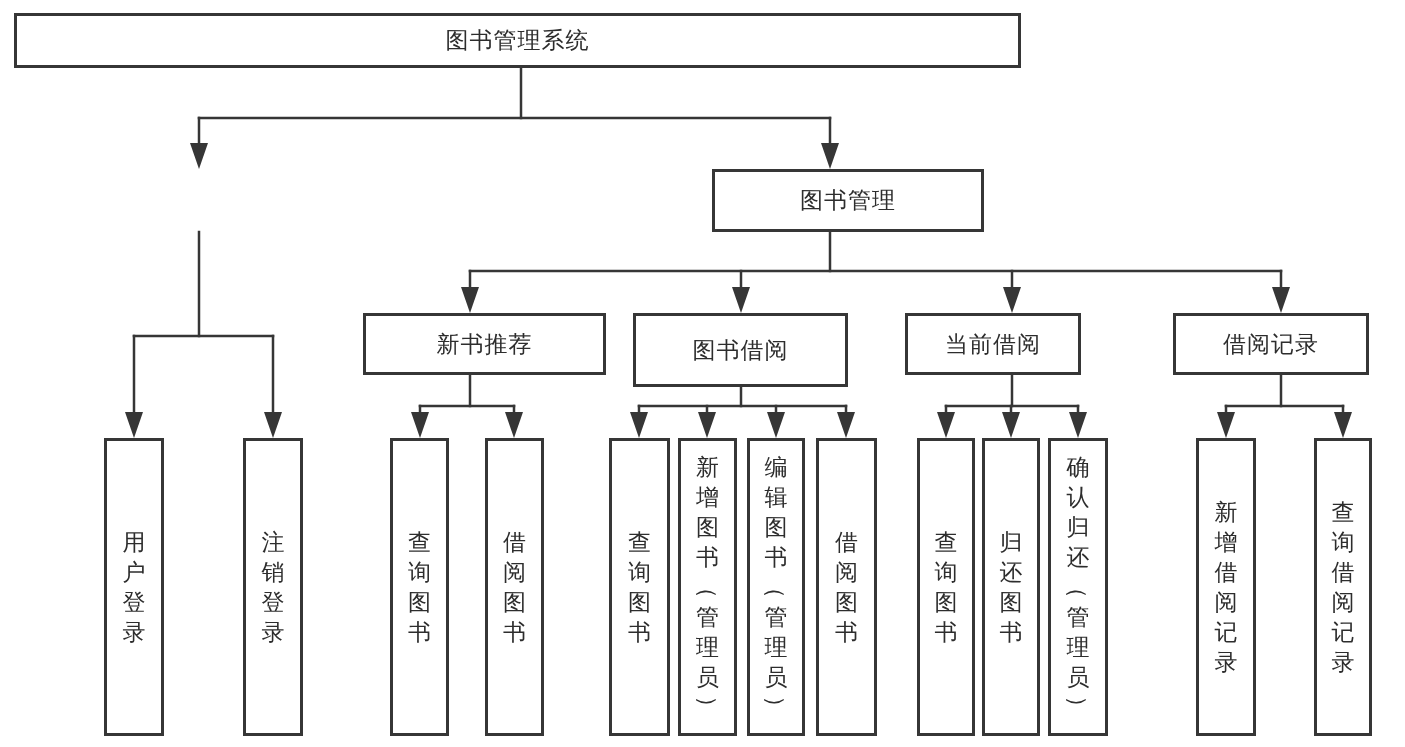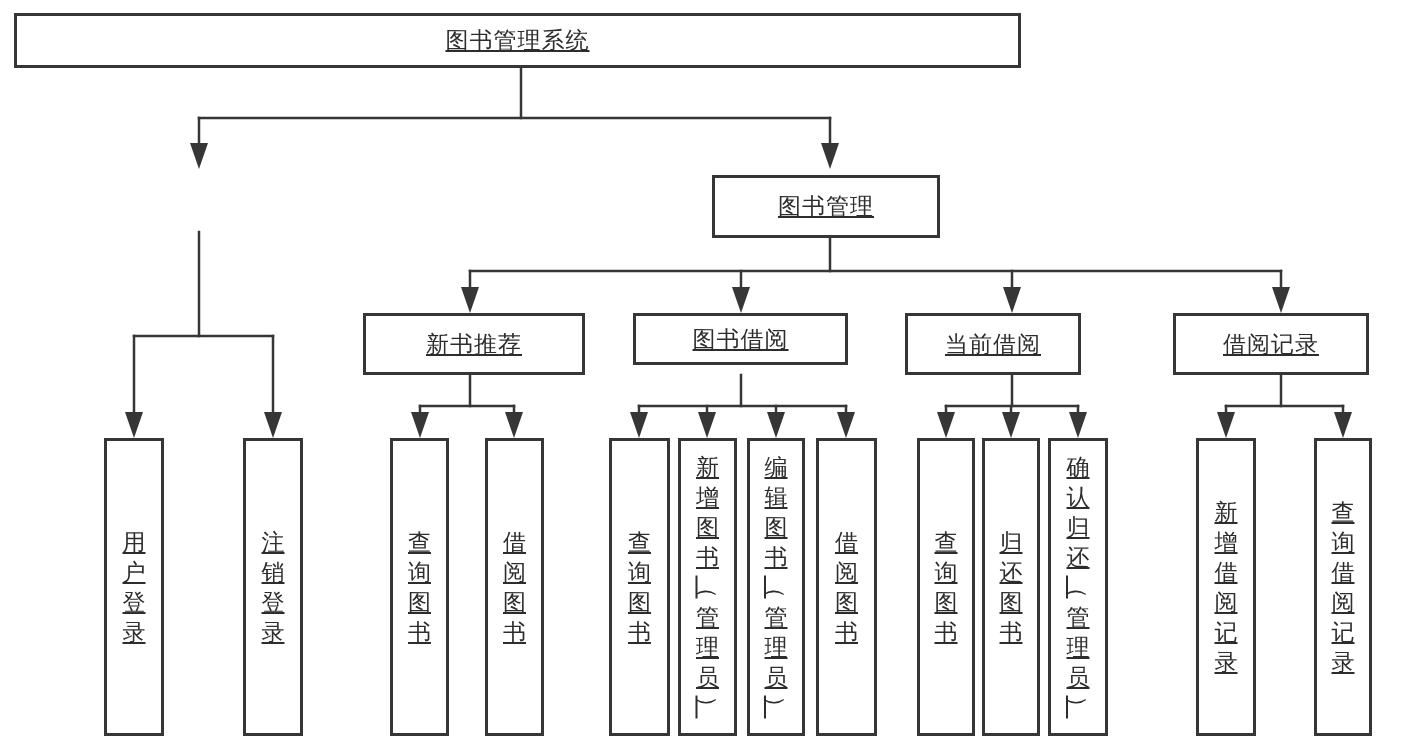--- a/index.html
+++ b/index.html
@@ -18,21 +18,21 @@
     overflow:hidden;
   }
   #connectors{position:absolute;left:0;top:0;width:1405px;height:747px;}
   #connectors .ln{stroke:var(--line);stroke-width:2.5;fill:none;stroke-linecap:square;}
   #connectors .ah{fill:var(--line);stroke:none;}
   .box{
     position:absolute;
     box-sizing:border-box;
     border:3px solid var(--line);
     background:var(--bg);
-    display:flex;align-items:center;justify-content:center;text-decoration:underline;
+    display:flex;align-items:center;justify-content:center;
   }
   .hlabel{
     font-size:23px;letter-spacing:1px;white-space:nowrap;
   }
   .leaf{top:438px;height:298px;}
   .vtext{
     display:flex;flex-direction:column;align-items:center;justify-content:center;
     width:100%;height:100%;
   }
   .vchar{
@@ -112,28 +112,28 @@
     <path class="ln" d="M1226 406 V414"></path>
     <path class="ln" d="M1343 406 V414"></path>
     <path class="ah" d="M1217 412 L1235 412 L1226 438 Z"></path>
     <path class="ah" d="M1334 412 L1352 412 L1343 438 Z"></path>
   </svg>
 
   <div class="box" style="left:14px;top:13px;width:1007px;height:55px">
     <span class="hlabel">图书管理系统</span>
   </div>
 
-  <div class="box" style="left:712px;top:175px;width:228px;height:63px">
+  <div class="box" style="left:712px;top:169px;width:272px;height:63px">
     <span class="hlabel">图书管理</span>
   </div>
 
-  <div class="box" style="left:363px;top:313px;width:222px;height:62px">
+  <div class="box" style="left:363px;top:313px;width:243px;height:62px">
     <span class="hlabel">新书推荐</span>
   </div>
-  <div class="box" style="left:633px;top:313px;width:215px;height:52px">
+  <div class="box" style="left:633px;top:313px;width:215px;height:74px">
     <span class="hlabel">图书借阅</span>
   </div>
   <div class="box" style="left:905px;top:313px;width:176px;height:62px">
     <span class="hlabel">当前借阅</span>
   </div>
   <div class="box" style="left:1173px;top:313px;width:196px;height:62px">
     <span class="hlabel">借阅记录</span>
   </div>
 
   <div class="box leaf" style="left:104px;width:60px">

